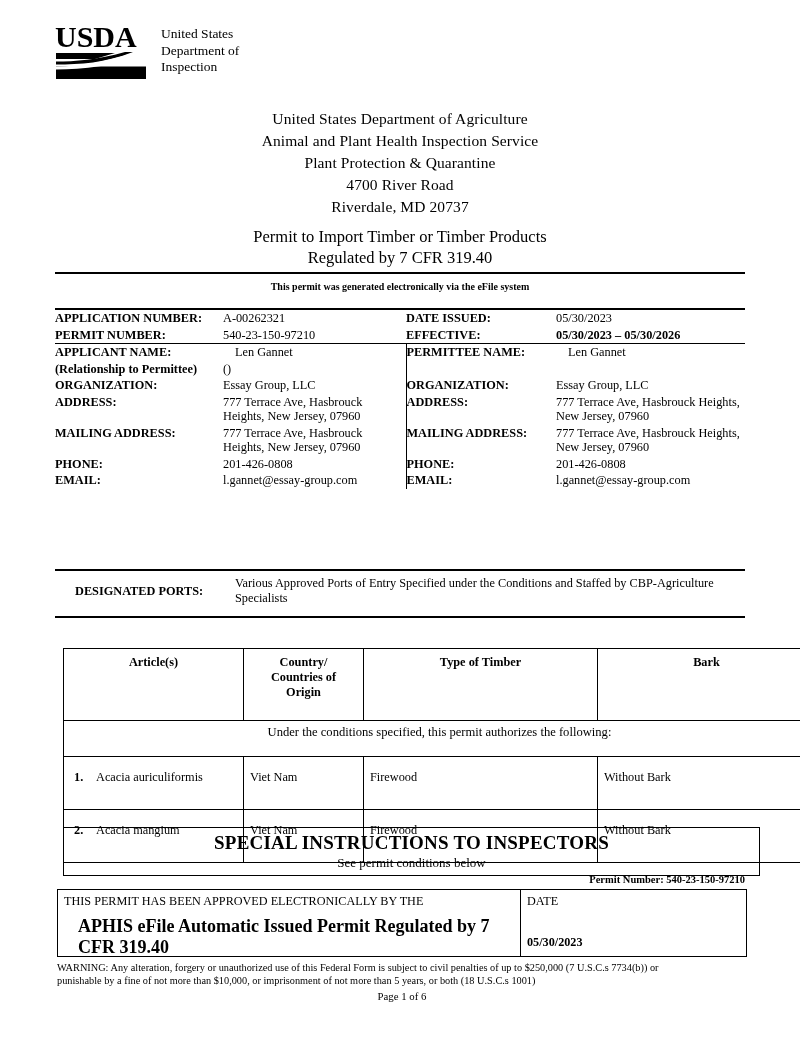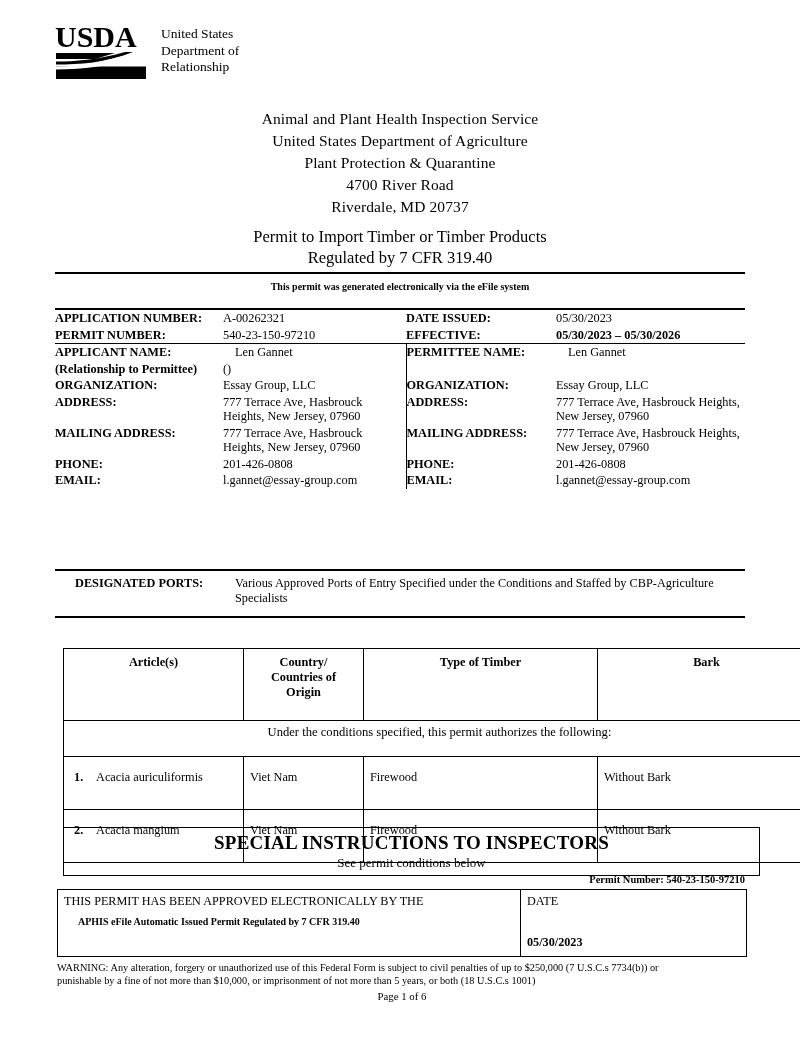--- a/index.html
+++ b/index.html
@@ -121,20 +121,21 @@
   .ports {
     position: absolute;
     left: 55px;
     width: 690px;
     top: 569px;
     border-top: 2.2px solid #000;
     border-bottom: 2.2px solid #000;
     padding: 5px 0 10px 0;
     font-size: 12.3px;
     display: flex;
+    align-items: center;
   }
   .ports .pl {
     width: 180px;
     font-weight: bold;
     padding-left: 20px;
     box-sizing: border-box;
     white-space: nowrap;
   }
   .ports .pv {
     flex: 1;
@@ -238,21 +239,21 @@
     border-right: 1.4px solid #000;
     box-sizing: border-box;
     padding: 4px 6px 0 6px;
   }
   .approval .left .ln {
     font-size: 12.2px;
     line-height: 15px;
     font-family: "Liberation Serif", "DejaVu Serif", serif;
   }
   .approval .left .bold-ln {
-    font-size: 10px;
+    font-size: 18px;
     font-weight: bold;
     margin-top: 7px;
     padding-left: 14px;
   }
   .approval .right {
     flex: 1;
     padding: 4px 0 0 6px;
     box-sizing: border-box;
   }
   .approval .right .dlbl {
@@ -292,27 +293,27 @@
         <text x="0" y="25" font-family="Liberation Serif, serif" font-size="30" font-weight="bold" letter-spacing="0">USDA</text>
         <path d="M1 31 L60 31 L40 37 L1 37 Z" fill="#000"></path>
         <path d="M1 39.5 C 20 39.5, 42 38, 70 30 L 78 30 C 50 41, 25 42.5, 1 42.5 Z" fill="#000"></path>
         <path d="M1 44.5 L91 44.5 L91 57 L1 57 Z" fill="#000"></path>
         <path d="M1 44.5 C 26 44.5, 58 39, 91 26 L 91 32 C 60 44, 28 47.5, 1 47.5 Z" fill="#fff"></path>
       </svg>
     </div>
     <div class="agency-lines">
       <div>United States</div>
       <div>Department of</div>
-      <div>Relationship</div>
+      <div>Inspection</div>
     </div>
   </div>
 
   <div class="hdr">
+    <div class="l">United States Department of Agriculture</div>
     <div class="l">Animal and Plant Health Inspection Service</div>
-    <div class="l">United States Department of Agriculture</div>
     <div class="l">Plant Protection &amp; Quarantine</div>
     <div class="l">4700 River Road</div>
     <div class="l">Riverdale, MD 20737</div>
     <div class="title">Permit to Import Timber or Timber Products</div>
     <div class="title" style="margin-top:0">Regulated by 7 CFR 319.40</div>
   </div>
 
   <div class="rule-thick" style="top:272px;"></div>
   <div class="efile-banner">This permit was generated electronically via the eFile system</div>
 

